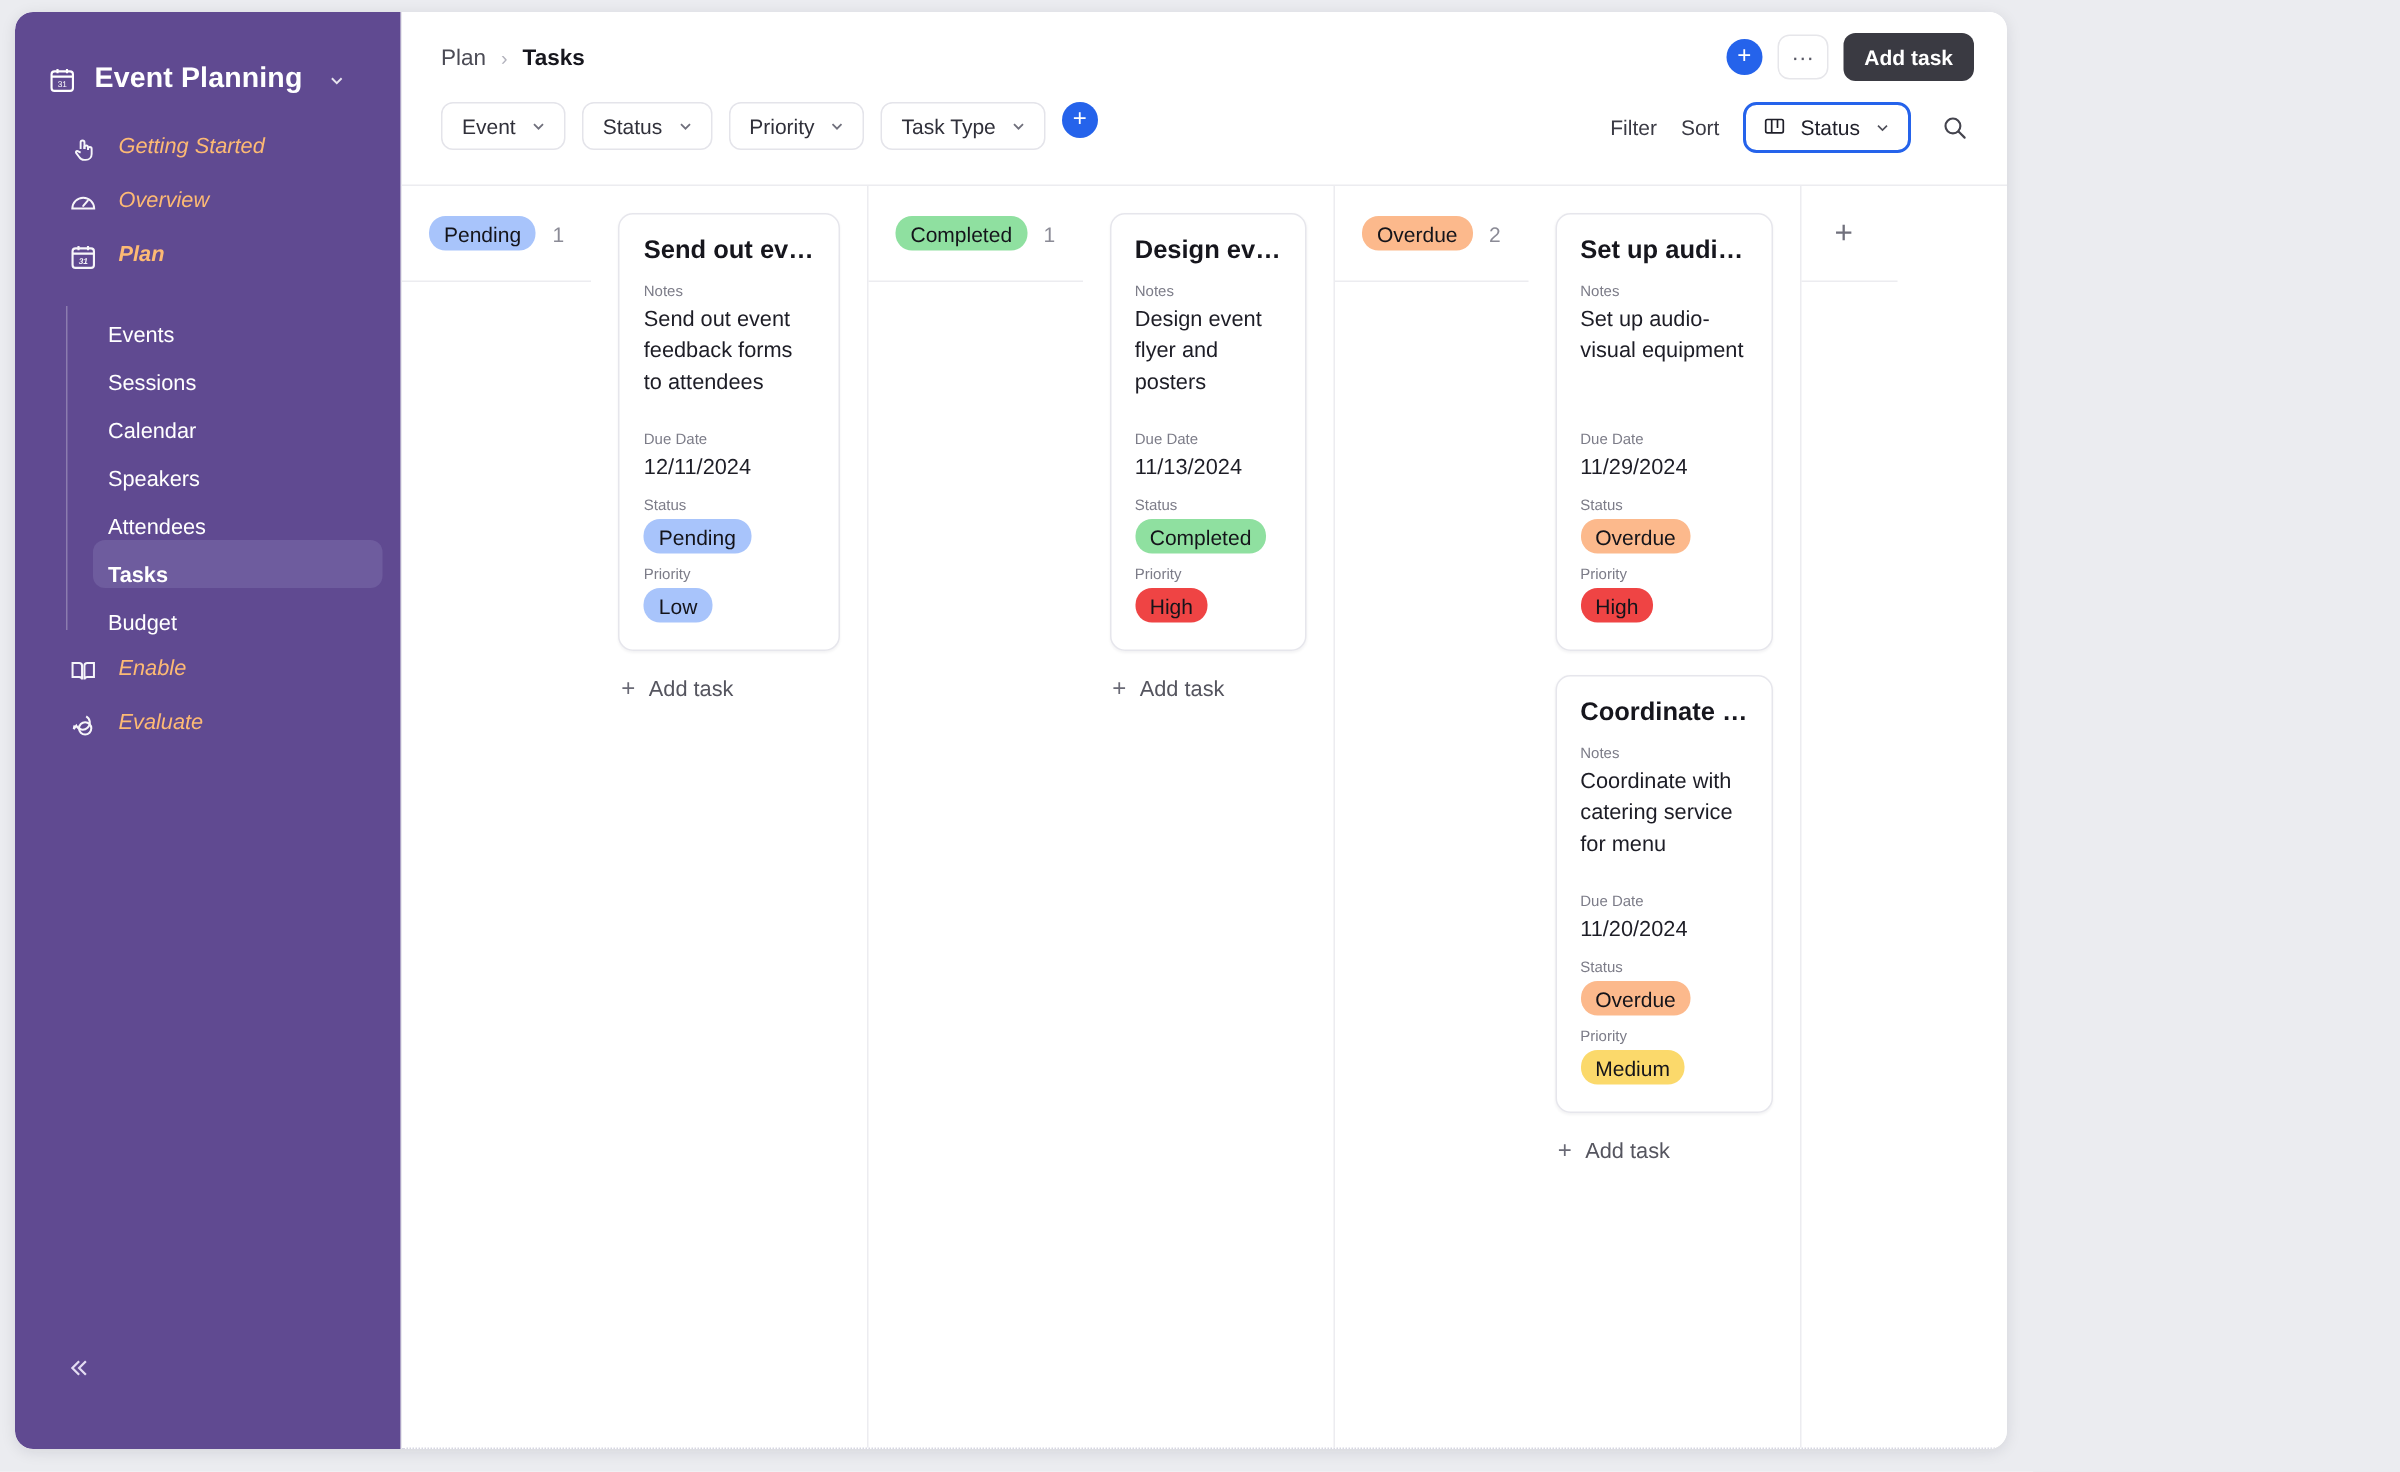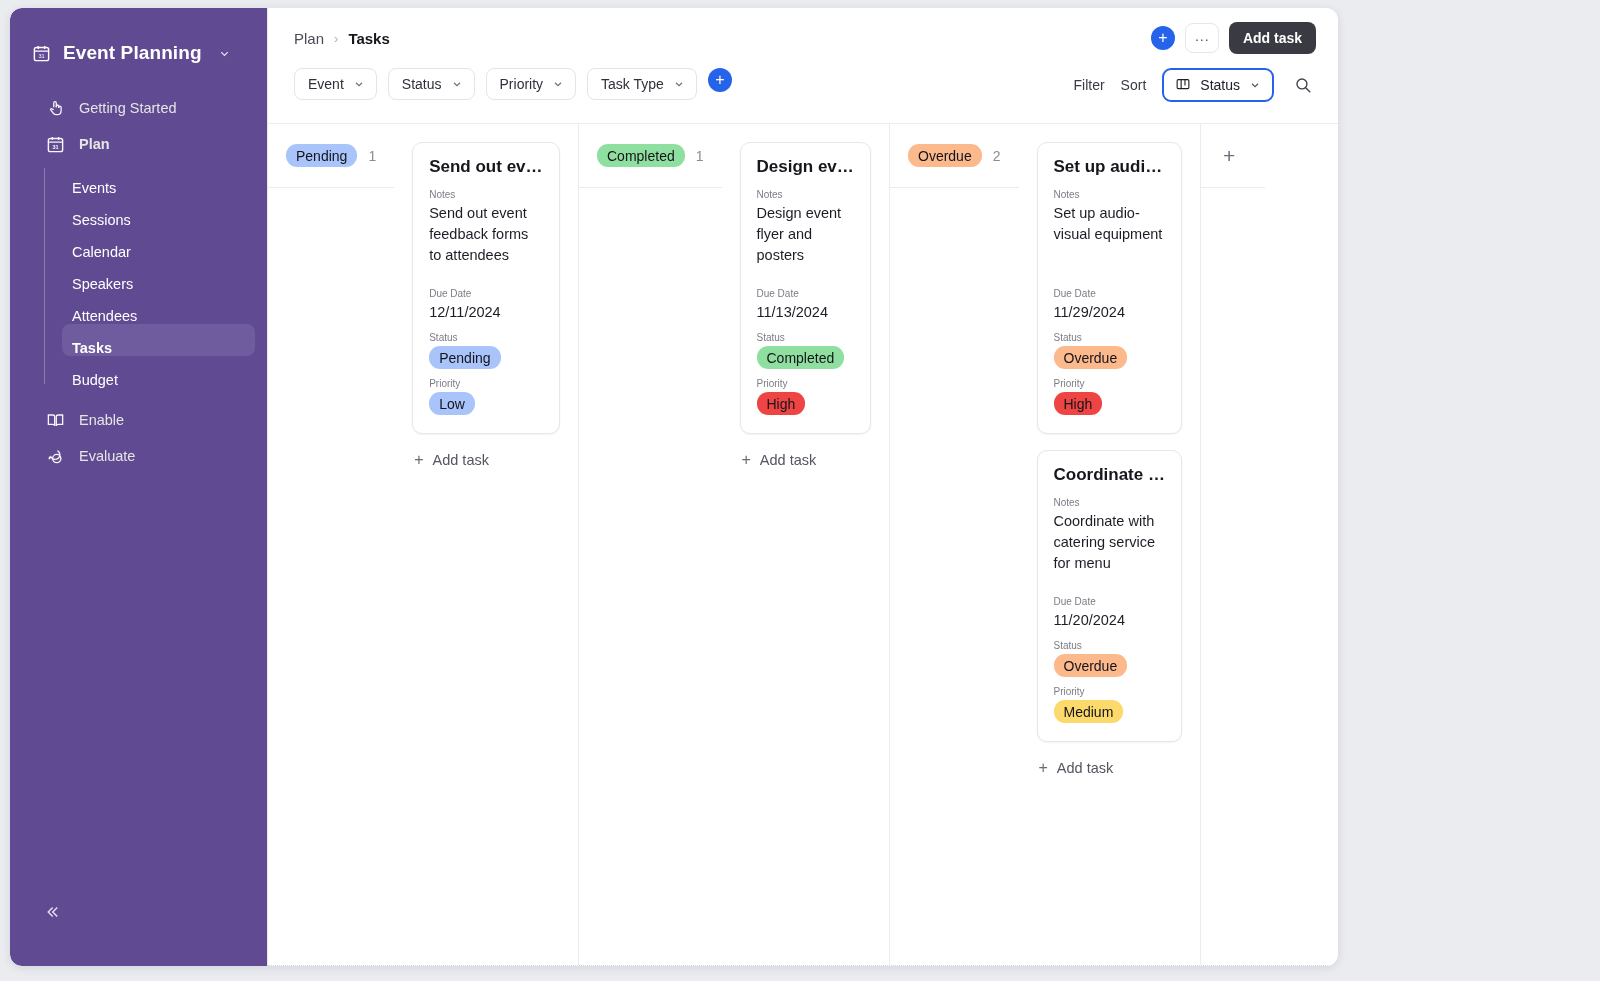--- a/index.html
+++ b/index.html
@@ -34,28 +34,29 @@
     padding: 28px 0 0 22px;
     height: 62px;
   }
   .brand-title {
     font-size: 19px; font-weight: bold; letter-spacing: .1px;
     color: #fff;
   }
   .brand-caret { margin-left: 4px; opacity: .85; display:flex; }
   .nav { margin-top: 20px; }
   .nav-item {
-    display: flex; align-items: center; gap: 14px;
+    display: flex; gap: 14px;
     height: 36px;
     padding-left: 24px;
     margin: 0 12px 0 12px;
     border-radius: 8px;
     font-size: 14.5px;
-    color: #e5e5e5;
+    color: #fdba74;
     cursor: pointer;
+    font-style: italic;
   }
   .nav-item .ico { width: 19px; height: 19px; display: flex; align-items: center; justify-content: center; flex: 0 0 19px; opacity:.95;}
   .nav-item.bold { font-weight: bold; }
   .nav-sub-wrap {
     position: relative;
     margin-left: 34px;
     padding-left: 18px;
     margin-top: 2px;
   }
   .nav-sub-wrap:before {
@@ -224,20 +225,29 @@
       <div class="nav-item">
         <span class="ico">
           <svg width="18" height="18" viewBox="0 0 24 24" fill="none" stroke="#ffffff" stroke-width="1.7">
             <path d="M9 11V5.2a1.7 1.7 0 0 1 3.4 0V11"></path>
             <path d="M12.4 11V9.6a1.6 1.6 0 0 1 3.2 0V12"></path>
             <path d="M15.6 12v-1a1.6 1.6 0 0 1 3.2 0v4.5c0 3-2.2 5.3-5.2 5.3h-1.5c-2.2 0-3.4-1-4.4-2.6L5 14.6c-.6-1 .3-2.1 1.4-1.6L9 14.3"></path>
           </svg>
         </span>
         <span>Getting Started</span>
       </div>
+      <div class="nav-item">
+        <span class="ico">
+          <svg width="19" height="19" viewBox="0 0 24 24" fill="none" stroke="#ffffff" stroke-width="1.7">
+            <path d="M2.8 16.5a9.2 9.2 0 1 1 18.4 0z"></path>
+            <path d="M12 14.2l3.8-4.4" stroke-linecap="round"></path>
+          </svg>
+        </span>
+        <span>Overview</span>
+      </div>
       <div class="nav-item bold">
         <span class="ico">
           <svg width="19" height="19" viewBox="0 0 24 24" fill="none" stroke="#ffffff" stroke-width="1.8">
             <rect x="3" y="4.5" width="18" height="16.5" rx="2.5"></rect>
             <path d="M3 9h18M8 2.6v3.6M16 2.6v3.6"></path>
             <text x="12" y="17.8" font-size="7" fill="#ffffff" stroke="none" text-anchor="middle" font-family="Liberation Sans">31</text>
           </svg>
         </span>
         <span>Plan</span>
       </div>

